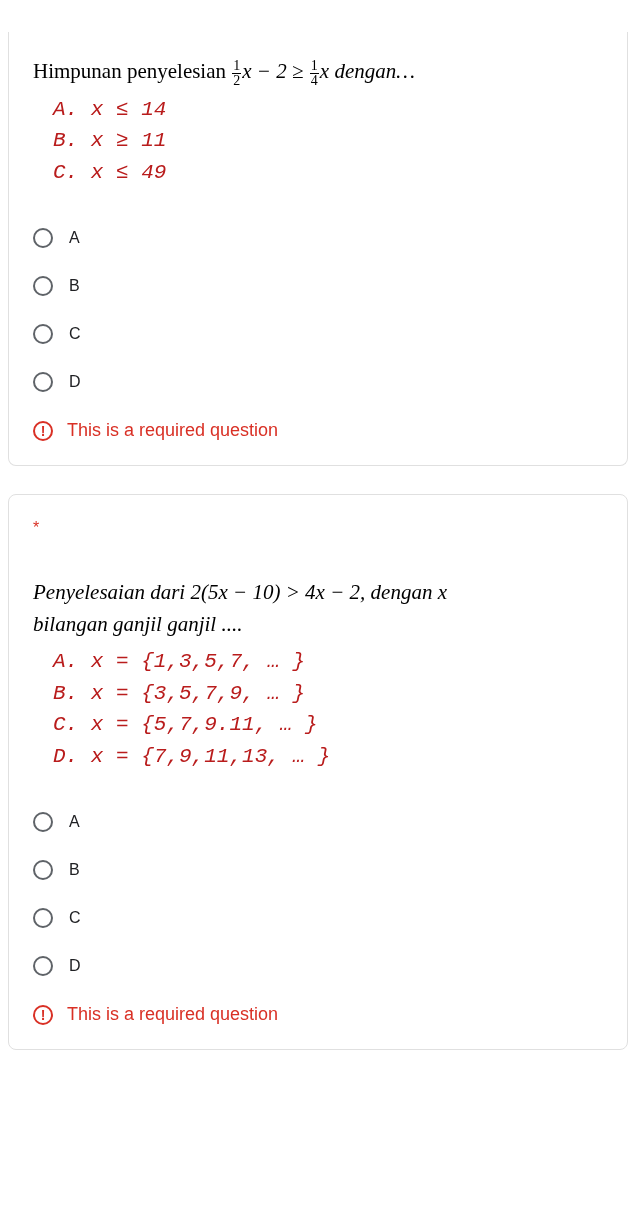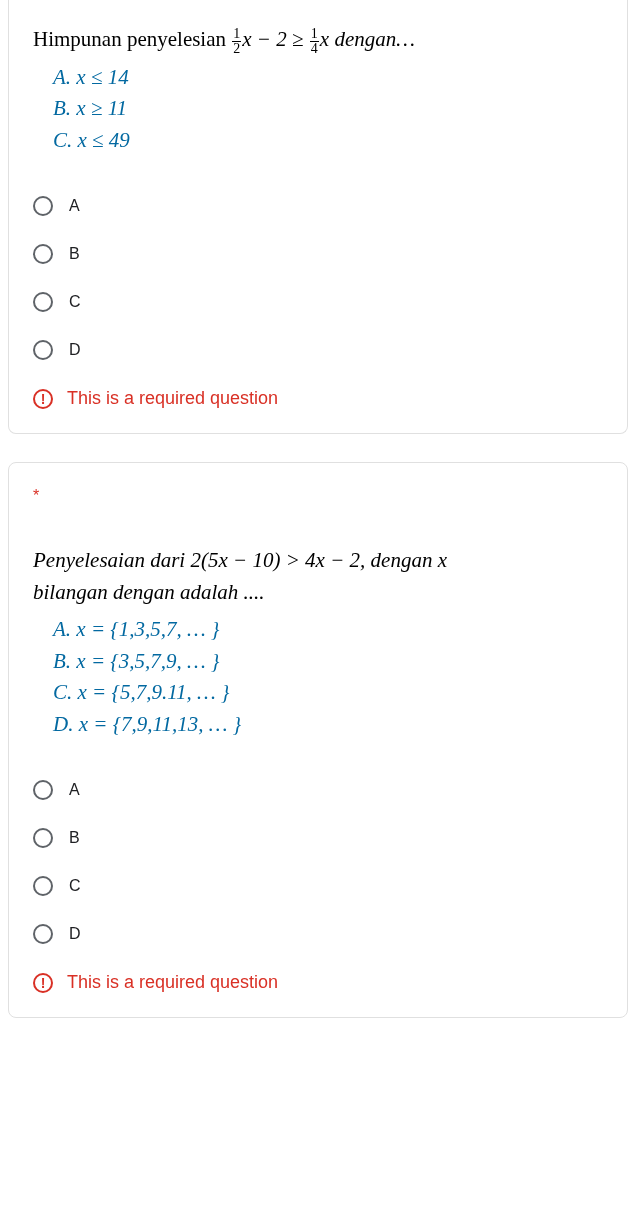--- a/index.html
+++ b/index.html
@@ -8,33 +8,33 @@
       background: #fff;
       width: 636px;
     }
     .card {
       border: 1px solid #e0e0e0;
       border-radius: 8px;
       padding: 24px 24px 24px 24px;
       margin: 0 8px 28px 8px;
       background: #fff;
     }
-    .card.first { border-top: none; border-radius: 0 0 8px 8px; }
+    .card.first { border-top: none; border-radius: 0 0 8px 8px; margin-top: 32px; }
     .question-text {
       font-family: "Times New Roman", Times, serif;
       font-size: 21px;
       line-height: 1.5;
       color: #000;
       margin-bottom: 6px;
     }
     .answer-list {
-      font-family: Liberation Serif, serif;
+      font-family: Liberation Mono, monospace;
       font-size: 21px;
       line-height: 1.5;
-      color: #0369a1;
+      color: #b91c1c;
       padding-left: 20px;
     }
     .answer-list div { margin: 0; }
     .frac {
       display: inline-block;
       vertical-align: middle;
       text-align: center;
       font-size: 14px;
       line-height: 1;
       position: relative;
@@ -131,21 +131,21 @@
       </span>
     <span class="required-text">This is a required question</span>
   </div>
 </div>
 
 <div class="card">
   <span class="required-asterisk">*</span>
 
   <div class="question-text italic-x">
     <div>Penyelesaian dari 2(5x − 10) &gt; 4x − 2, dengan x</div>
-    <div>bilangan dengan adalah ....</div>
+    <div>bilangan ganjil ganjil ....</div>
   </div>
   <div class="answer-list">
     <div class="italic-x">A.   x = {1,3,5,7, … }</div>
     <div class="italic-x">B.   x = {3,5,7,9, … }</div>
     <div class="italic-x">C.   x = {5,7,9.11, … }</div>
     <div class="italic-x">D.   x = {7,9,11,13, … }</div>
   </div>
 
   <div class="options">
     <div class="option-row">

